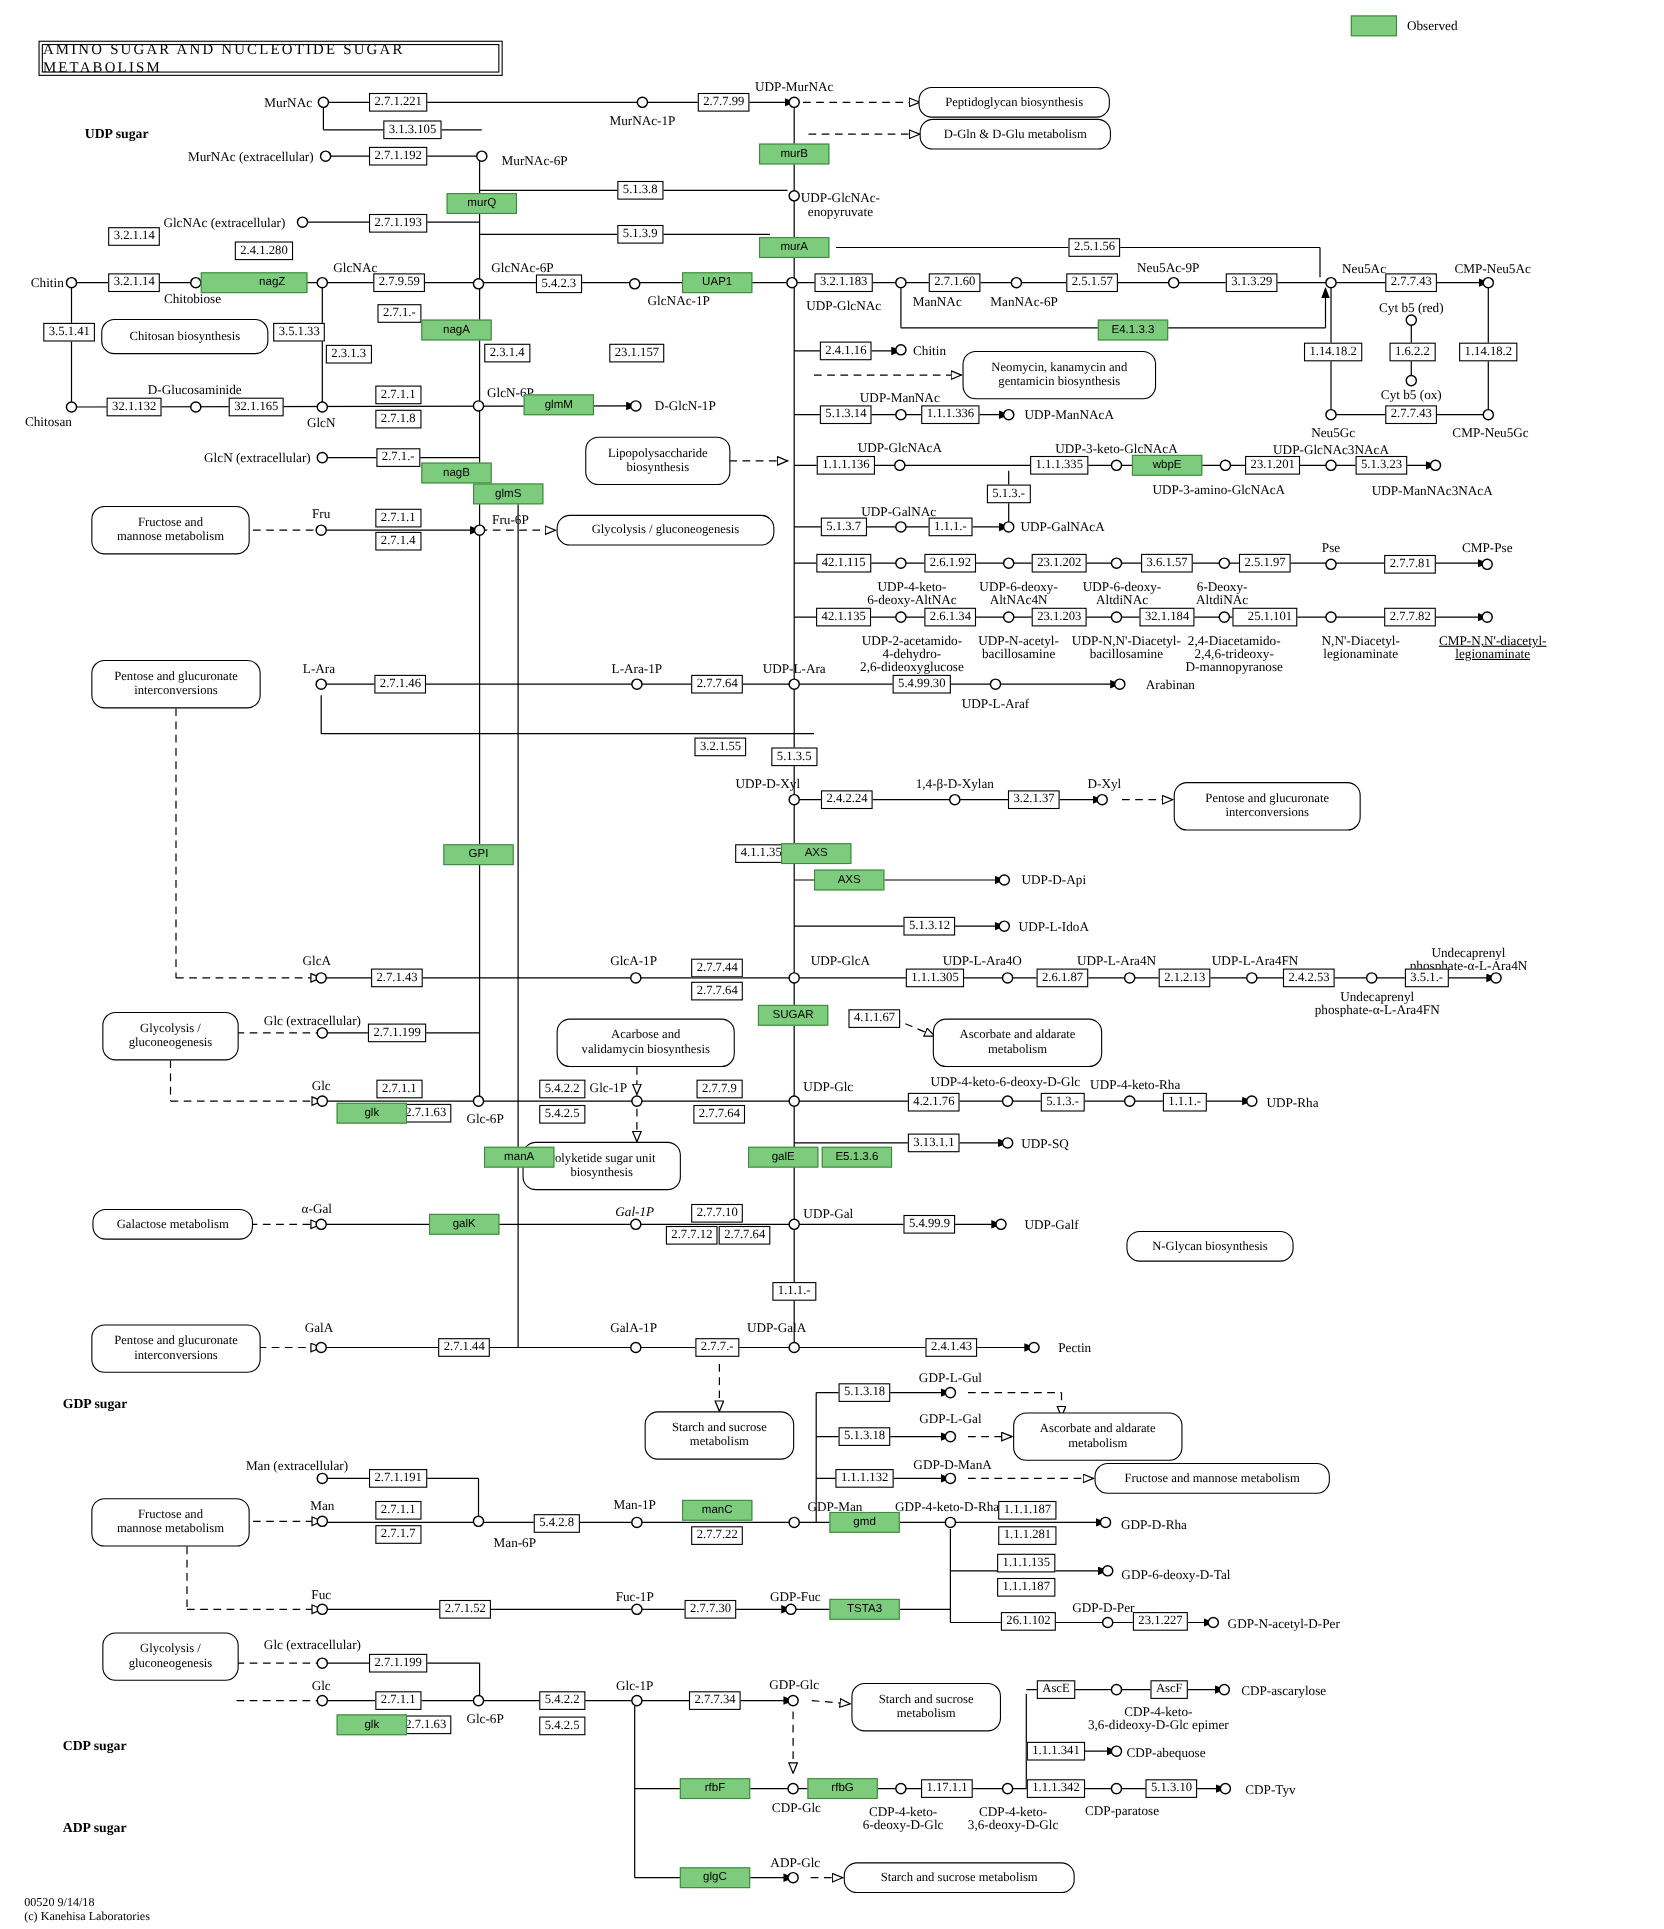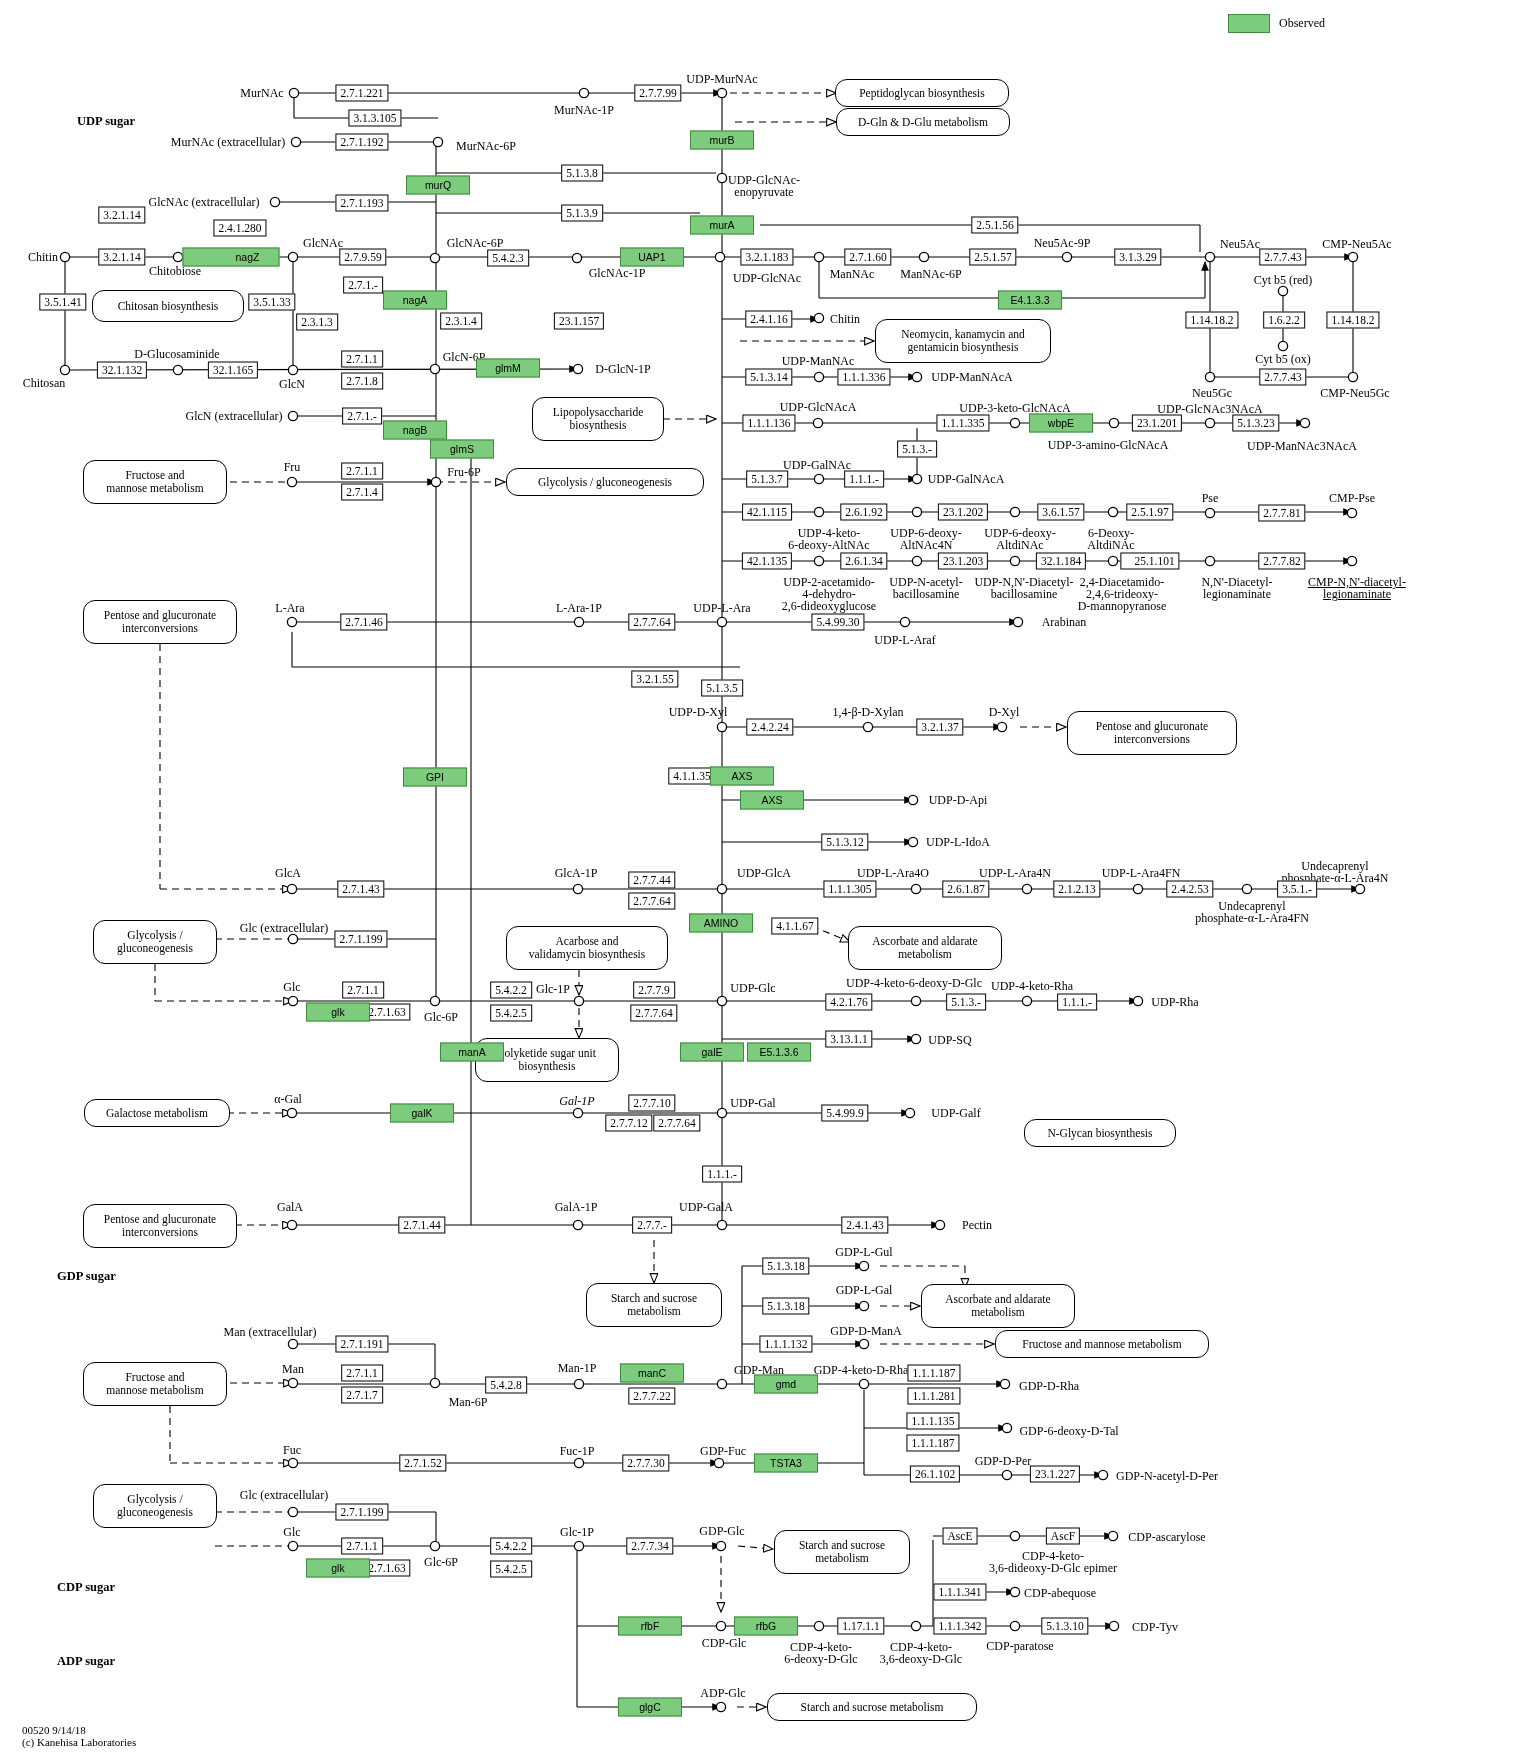--- a/index.html
+++ b/index.html
@@ -255,20 +255,21 @@
         <circle cx="1015" cy="1592" r="4.6" fill="#fff" stroke="#000" stroke-width="1.3"></circle>
         <circle cx="721" cy="1626" r="4.6" fill="#fff" stroke="#000" stroke-width="1.3"></circle>
         <circle cx="819" cy="1626" r="4.6" fill="#fff" stroke="#000" stroke-width="1.3"></circle>
         <circle cx="916" cy="1626" r="4.6" fill="#fff" stroke="#000" stroke-width="1.3"></circle>
         <circle cx="1015" cy="1626" r="4.6" fill="#fff" stroke="#000" stroke-width="1.3"></circle>
         <circle cx="1114" cy="1626" r="4.6" fill="#fff" stroke="#000" stroke-width="1.3"></circle>
         <circle cx="721" cy="1707" r="4.6" fill="#fff" stroke="#000" stroke-width="1.3"></circle>
       </g>
   </svg>
 
+  <div id="title-box">AMINO  SUGAR  AND  NUCLEOTIDE  SUGAR  METABOLISM</div>
 
   <div id="legend">
     <div class="swatch" style="background: rgb(125, 203, 125);"></div>
     <div class="ltext">Observed</div>
   </div>
 
   <div id="footer"><span>00520 9/14/18</span>
 <span>(c) Kanehisa Laboratories</span></div>
 <div class="ebox" style="left: 362px; top: 93px;">2.7.1.221</div>
     <div class="ebox" style="left: 658px; top: 93px;">2.7.7.99</div>
@@ -399,21 +400,21 @@
     <div class="gbox" style="left: 652px; top: 257px; background: rgb(125, 203, 125); border-color: rgb(63, 138, 63);">UAP1</div>
     <div class="gbox" style="left: 415px; top: 300px; background: rgb(125, 203, 125); border-color: rgb(63, 138, 63);">nagA</div>
     <div class="gbox" style="left: 508px; top: 368px; background: rgb(125, 203, 125); border-color: rgb(63, 138, 63);">glmM</div>
     <div class="gbox" style="left: 415px; top: 430px; background: rgb(125, 203, 125); border-color: rgb(63, 138, 63);">nagB</div>
     <div class="gbox" style="left: 462px; top: 449px; background: rgb(125, 203, 125); border-color: rgb(63, 138, 63);">glmS</div>
     <div class="gbox" style="left: 1030px; top: 300px; background: rgb(125, 203, 125); border-color: rgb(63, 138, 63);">E4.1.3.3</div>
     <div class="gbox" style="left: 1061px; top: 423px; background: rgb(125, 203, 125); border-color: rgb(63, 138, 63);">wbpE</div>
     <div class="gbox" style="left: 435px; top: 777px; background: rgb(125, 203, 125); border-color: rgb(63, 138, 63);">GPI</div>
     <div class="gbox" style="left: 742px; top: 776px; background: rgb(125, 203, 125); border-color: rgb(63, 138, 63);">AXS</div>
     <div class="gbox" style="left: 772px; top: 800px; background: rgb(125, 203, 125); border-color: rgb(63, 138, 63);">AXS</div>
-    <div class="gbox" style="left: 721px; top: 923px; background: rgb(125, 203, 125); border-color: rgb(63, 138, 63);">AMINO</div>
+    <div class="gbox" style="left: 721px; top: 923px; background: rgb(125, 203, 125); border-color: rgb(63, 138, 63);">SUGAR</div>
     <div class="gbox" style="left: 338px; top: 1012px; background: rgb(125, 203, 125); border-color: rgb(63, 138, 63);">glk</div>
     <div class="gbox" style="left: 472px; top: 1052px; background: rgb(125, 203, 125); border-color: rgb(63, 138, 63);">manA</div>
     <div class="gbox" style="left: 712px; top: 1052px; background: rgb(125, 203, 125); border-color: rgb(63, 138, 63);">galE</div>
     <div class="gbox" style="left: 779px; top: 1052px; background: rgb(125, 203, 125); border-color: rgb(63, 138, 63);">E5.1.3.6</div>
     <div class="gbox" style="left: 422px; top: 1113px; background: rgb(125, 203, 125); border-color: rgb(63, 138, 63);">galK</div>
     <div class="gbox" style="left: 652px; top: 1373px; background: rgb(125, 203, 125); border-color: rgb(63, 138, 63);">manC</div>
     <div class="gbox" style="left: 786px; top: 1384px; background: rgb(125, 203, 125); border-color: rgb(63, 138, 63);">gmd</div>
     <div class="gbox" style="left: 786px; top: 1463px; background: rgb(125, 203, 125); border-color: rgb(63, 138, 63);">TSTA3</div>
     <div class="gbox" style="left: 338px; top: 1568px; background: rgb(125, 203, 125); border-color: rgb(63, 138, 63);">glk</div>
     <div class="gbox" style="left: 650px; top: 1626px; background: rgb(125, 203, 125); border-color: rgb(63, 138, 63);">rfbF</div>

